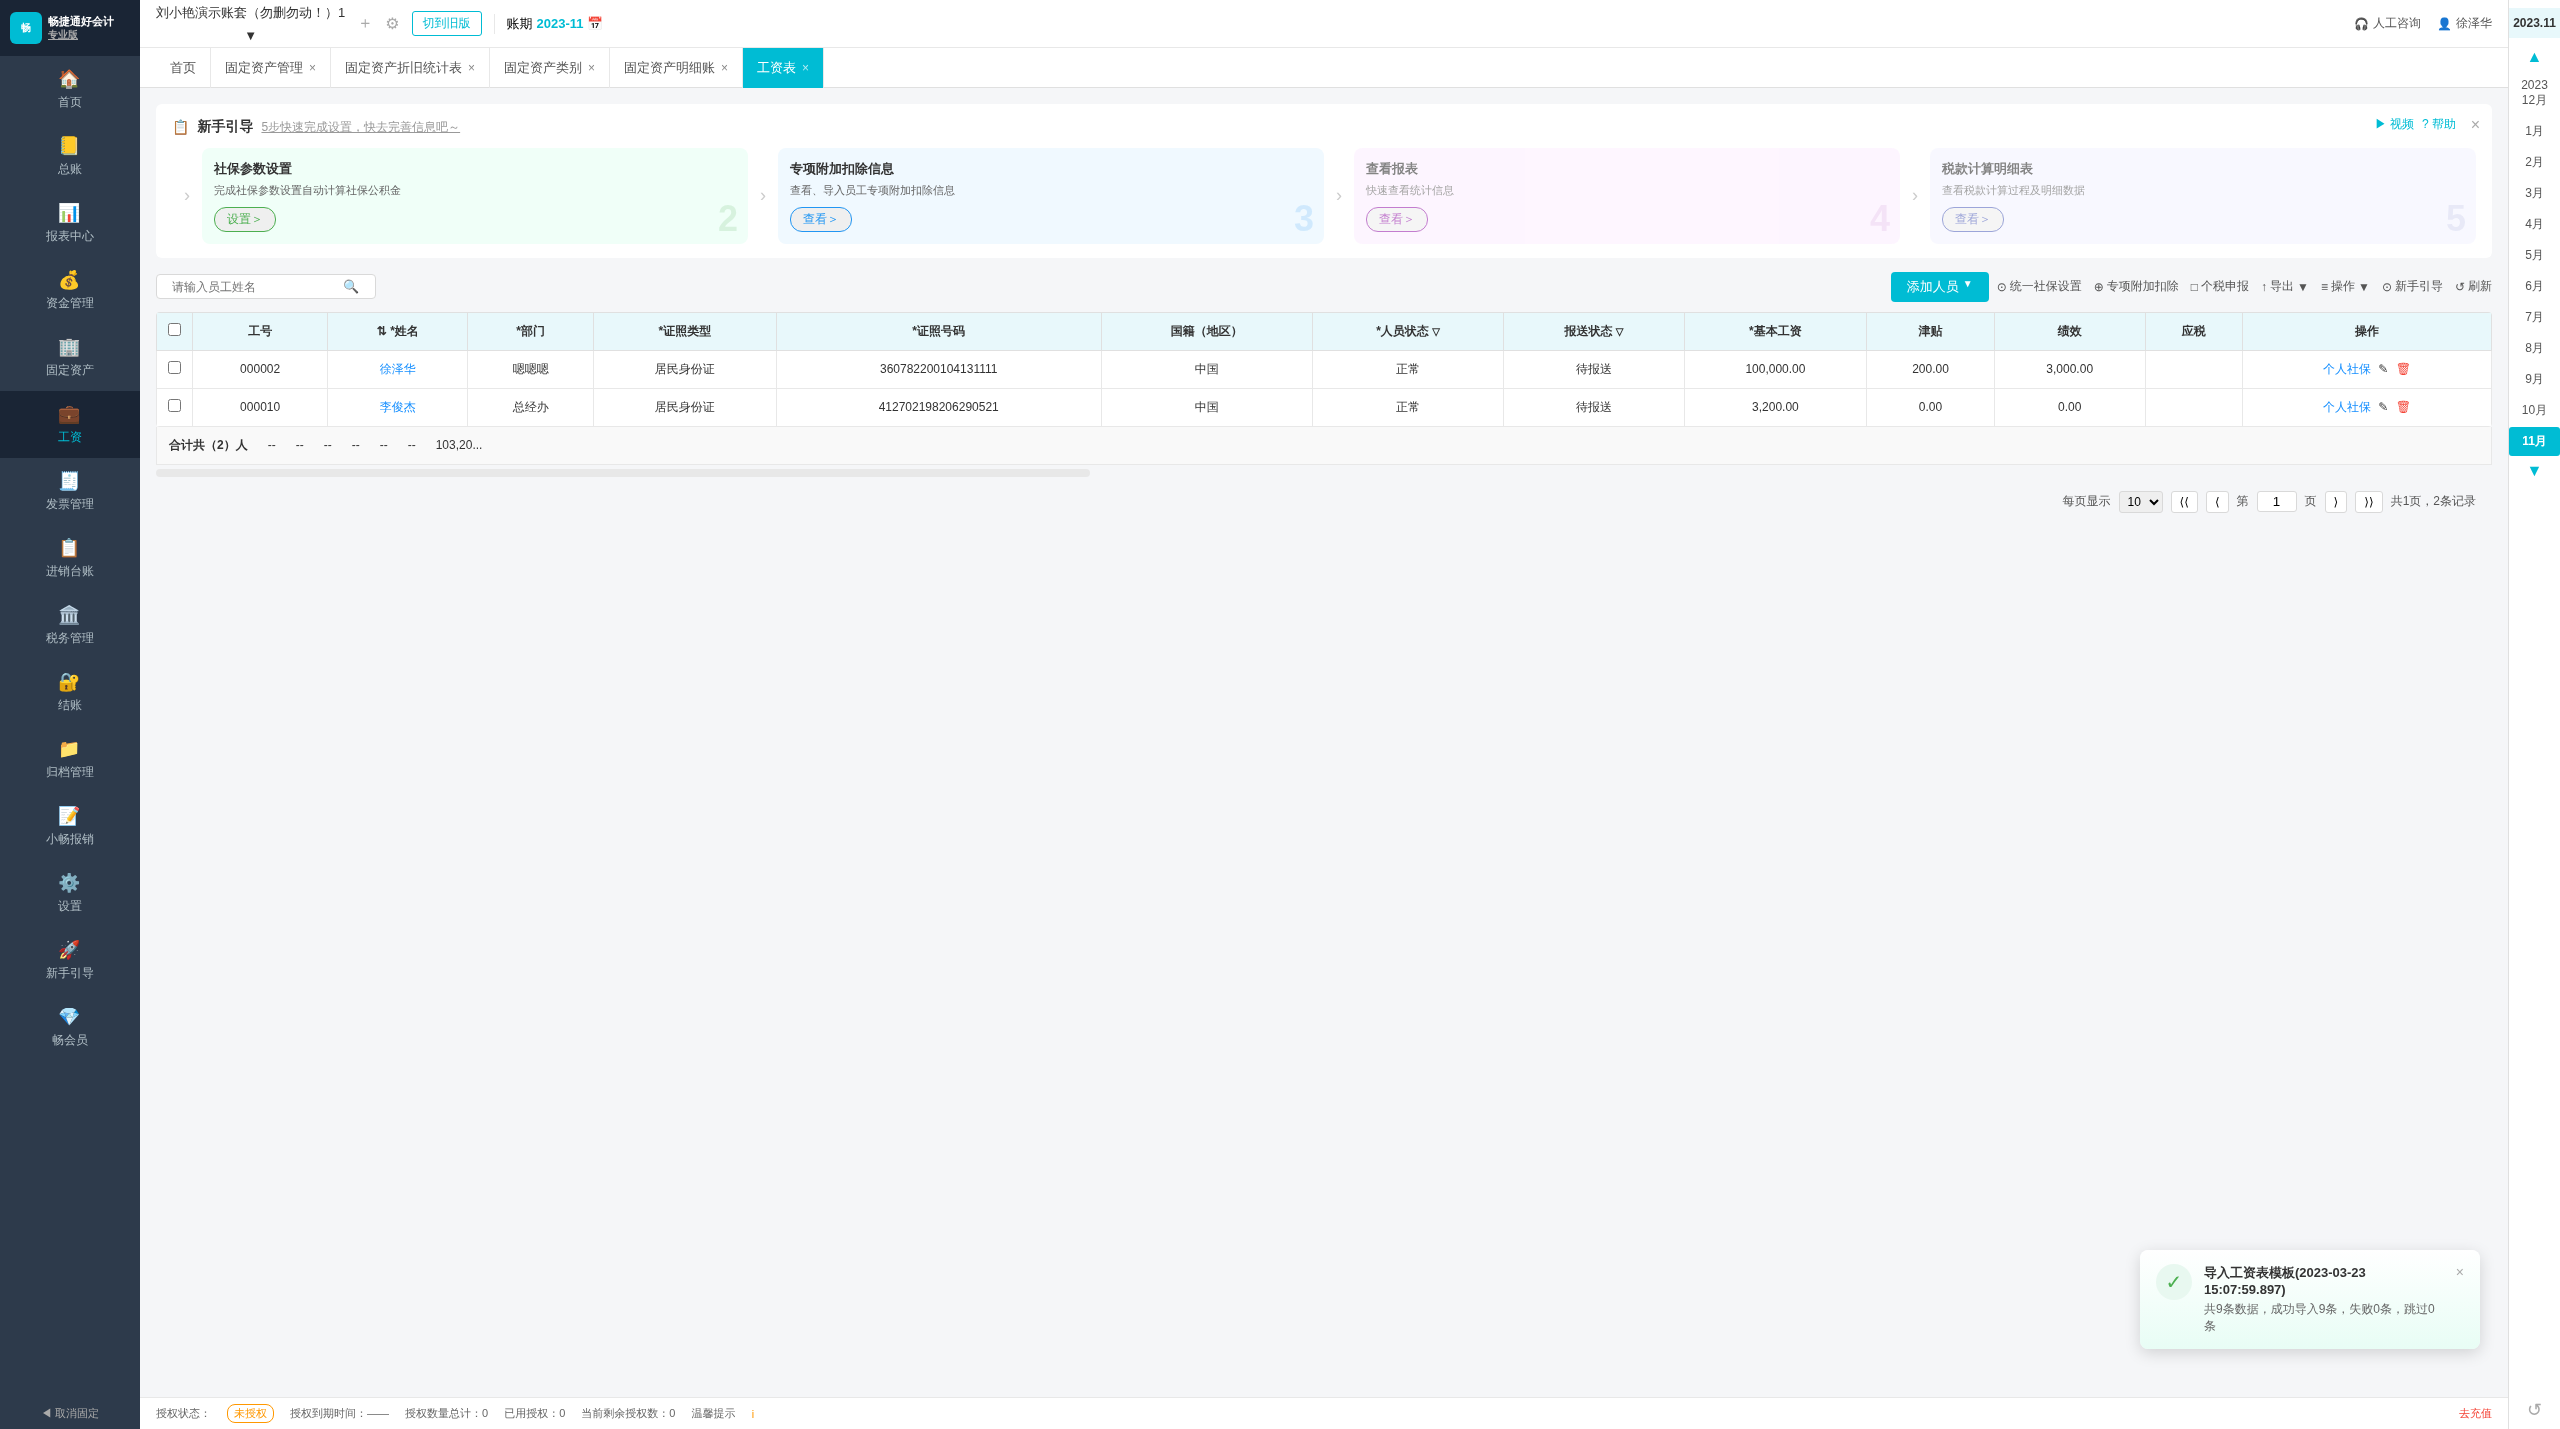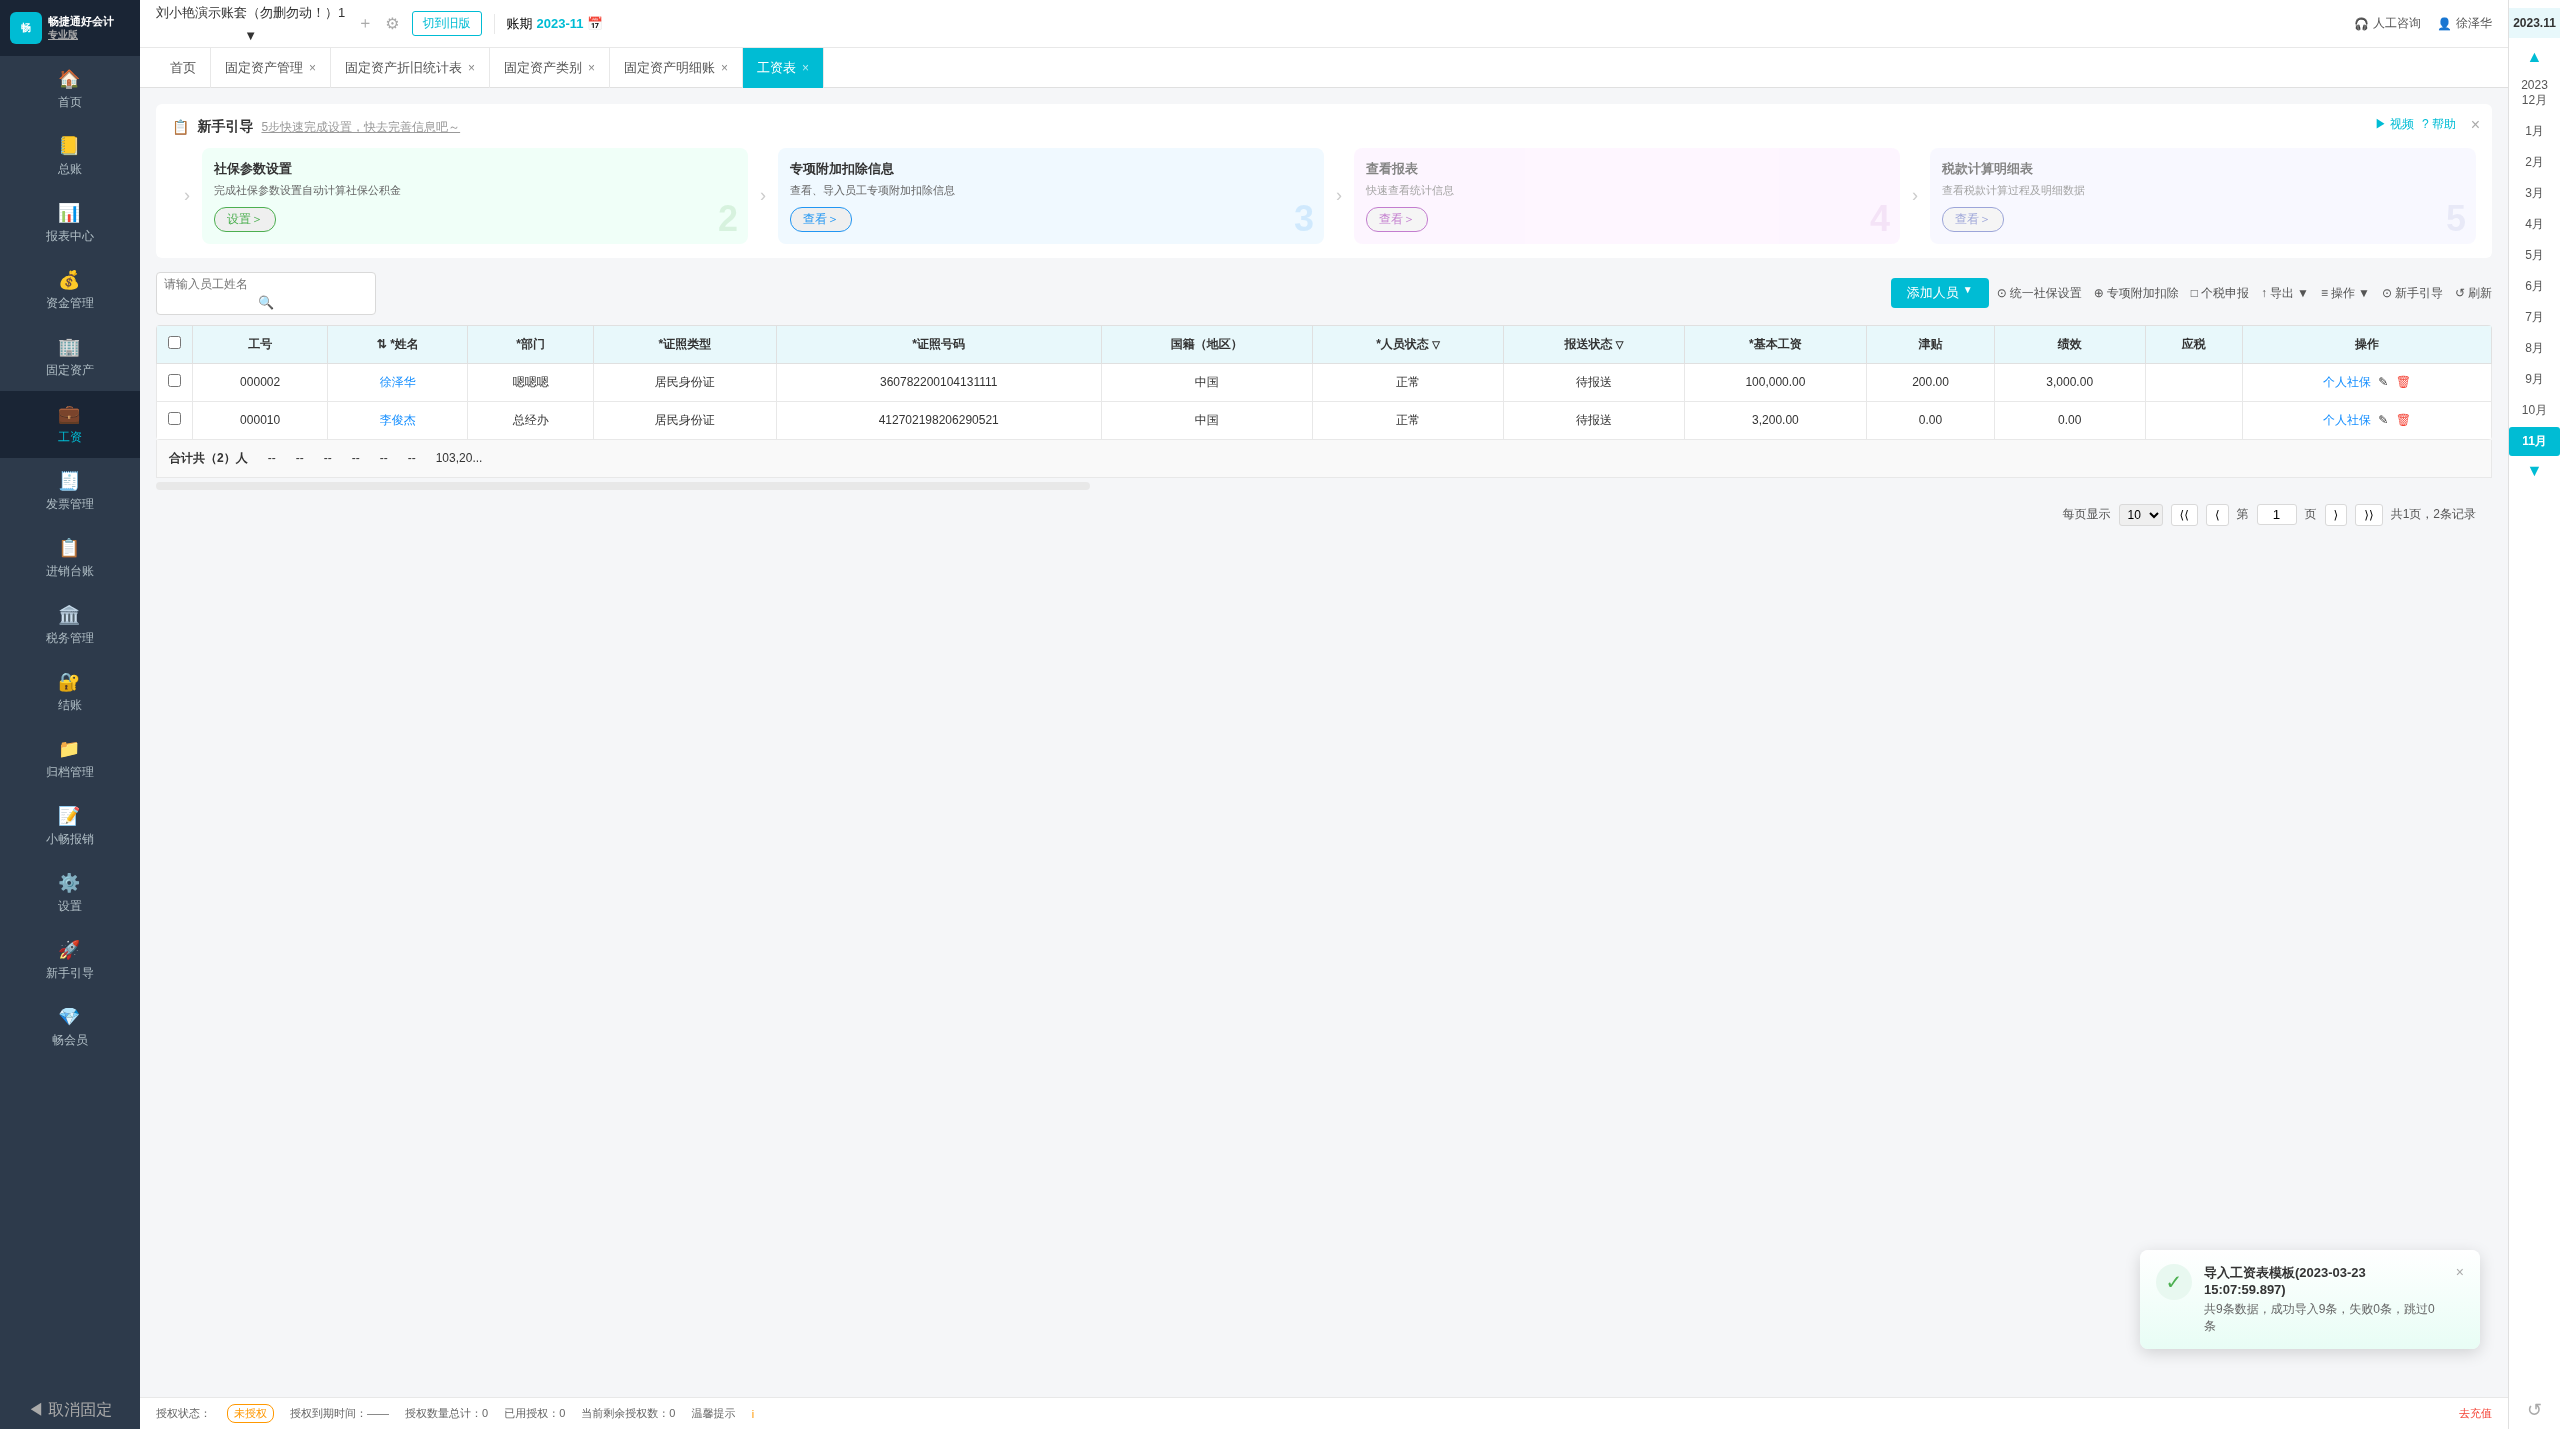--- a/index.html
+++ b/index.html
@@ -38,21 +38,21 @@
       display: flex; flex-direction: column; align-items: center; justify-content: center;
       padding: 12px 8px; cursor: pointer; color: #b0bec5; font-size: 12px; gap: 4px;
       transition: background 0.2s;
     }
     .sidebar-item.active { background: #1a2535; color: #00bcd4; }
     .sidebar-item .s-icon { font-size: 18px; }
 
     .sidebar-bottom {
       margin-top: auto;
       padding: 8px;
-      color: #aaa; font-size: 16px; cursor: pointer; text-align: center;
+      color: #aaa; font-size: 11px; cursor: pointer; text-align: center;
     }
 
     
     .main-area {
       flex: 1;
       display: flex;
       flex-direction: column;
       overflow: hidden;
     }
 
@@ -162,22 +162,22 @@
     .step-4 .step-btn { border-color: #9c27b0; color: #9c27b0; }
     .step-5 .step-btn { border-color: #5c6bc0; color: #5c6bc0; }
     .guide-close { position: absolute; top: 12px; right: 12px; cursor: pointer; color: #aaa; font-size: 16px; }
 
     
     .toolbar {
       display: flex; align-items: center; margin-bottom: 10px; gap: 8px;
     }
     .search-box {
       border: 1px solid #d9d9d9; border-radius: 4px;
-      display: flex; align-items: center; padding: 4px 7px;
-      background: #fff; gap: 4px; width: 220px; flex-direction: column;
+      display: flex; align-items: center; padding: 4px 15px;
+      background: #fff; gap: 4px; width: 220px;
     }
     .search-box input {
       border: none; outline: none; font-size: 12px; width: 100%;
     }
     .btn-add {
       background: #00bcd4; color: #fff; border: none; border-radius: 4px;
       padding: 6px 16px; cursor: pointer; font-size: 13px;
       display: flex; gap: 4px; margin-left: auto;
     }
     .btn-add .dropdown-arrow { font-size: 10px; }

